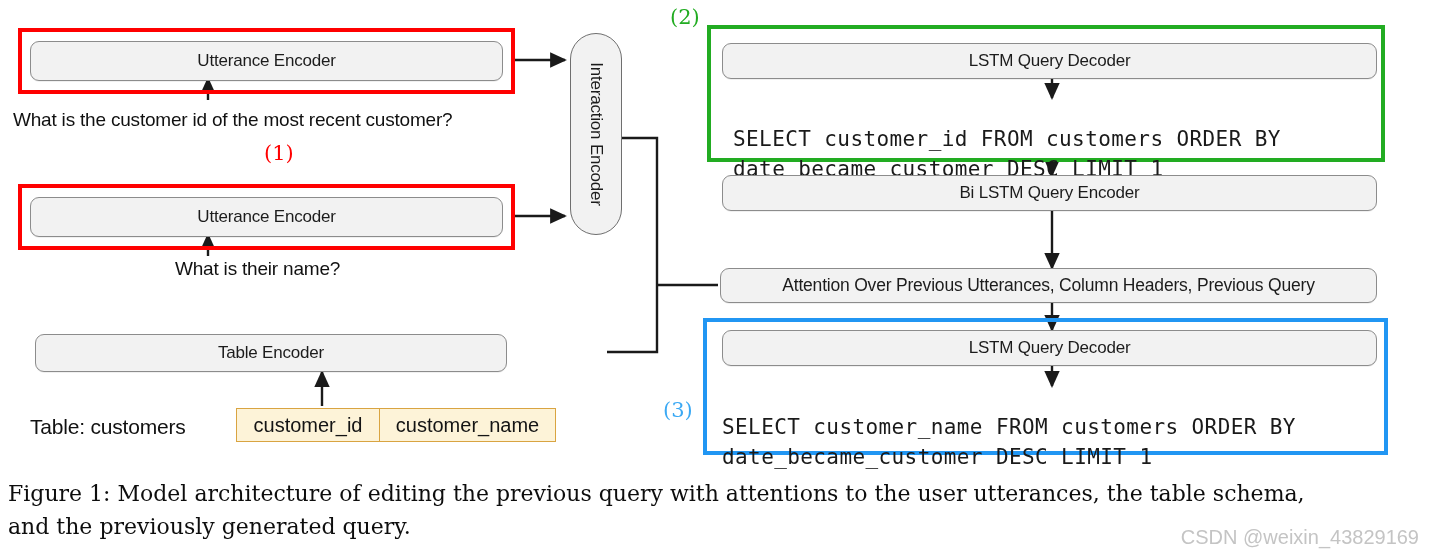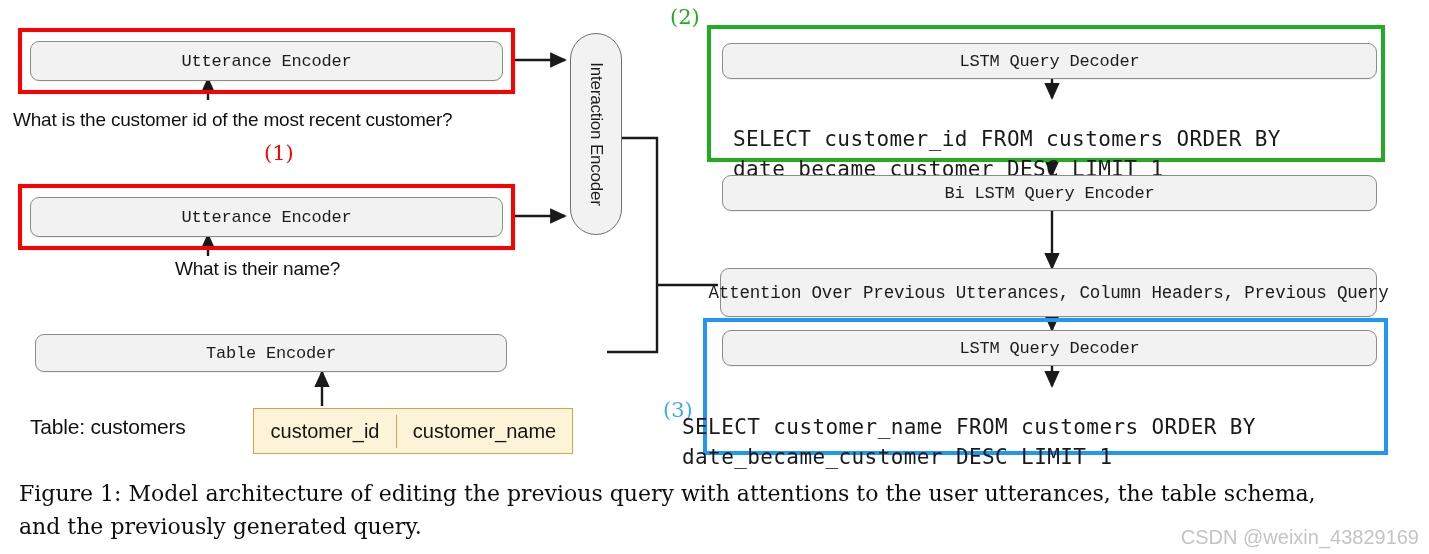--- a/index.html
+++ b/index.html
@@ -26,21 +26,21 @@
   .node {
     position: absolute;
     box-sizing: border-box;
     background: #f2f2f2;
     border: 1.6px solid #8c8c8c;
     border-radius: 9px;
     display: flex;
     align-items: center;
     justify-content: center;
     color: #1c1c1c;
-    font-family: Liberation Mono, monospace;
+    font-family: Liberation Sans, sans-serif;
     font-size: 17px;
     letter-spacing: -0.2px;
     white-space: nowrap;
     box-shadow: 0 1px 0 rgba(0,0,0,0.06);
   }
 
   
   .hl {
     position: absolute;
     box-sizing: border-box;
@@ -137,21 +137,20 @@
   
   .caption {
     position: absolute;
     left: 8px;
     top: 477px;
     width: 1340px;
     font-family: "DejaVu Serif", "Liberation Serif", serif;
     font-size: 22px;
     line-height: 33px;
     color: #0d0d0d;
-    margin-left: 11px;
   }
   .watermark {
     position: absolute;
     right: 10px;
     top: 526px;
     font-family: "Liberation Sans", sans-serif;
     font-size: 20px;
     color: #c4c4c4;
     white-space: nowrap;
   }
@@ -206,45 +205,45 @@
 
   <div class="hl hl-red" style="left:18px; top:184px; width:497px; height:66px;"></div>
   <div class="node" style="left:30px; top:197px; width:473px; height:40px;">Utterance Encoder</div>
 
   <div class="txt" style="left:175px; top:258px;">What is their name?</div>
 
   <div class="node" style="left:35px; top:334px; width:472px; height:38px;">Table Encoder</div>
 
   <div class="txt" style="left:30px; top:415px; font-size:21px;">Table: customers</div>
 
-  <div class="schema" style="left:253px; top:408px; height:46px;align-items:center;">
+  <div class="schema" style="left:236px; top:408px; height:34px;align-items:center;">
     <div class="schema-cell" style="width:142px;">customer_id</div>
     <div class="schema-cell" style="width:176px;">customer_name</div>
   </div>
 
   <div class="vpill" style="left:570px; top:33px; width:52px; height:202px;">
     <span>Interaction Encoder</span>
   </div>
 
   <div class="hl hl-green" style="left:707px; top:25px; width:678px; height:137px;"></div>
   <div class="marker marker-2" style="left:670px; top:5px;">(2)</div>
 
   <div class="node" style="left:722px; top:43px; width:655px; height:36px;">LSTM Query Decoder</div>
 
   <div class="sql" style="left:733px; top:98px;"><span>SELECT customer_id FROM customers ORDER BY</span>
 <span>date_became_customer DESC LIMIT 1</span></div>
 
   <div class="node" style="left:722px; top:175px; width:655px; height:36px;">Bi LSTM Query Encoder</div>
 
-  <div class="node" style="left:720px; top:268px; width:657px; height:49px; font-size:17.5px;">Attention Over Previous Utterances, Column Headers, Previous Query</div>
+  <div class="node" style="left:720px; top:268px; width:657px; height:35px; font-size:17.5px;">Attention Over Previous Utterances, Column Headers, Previous Query</div>
 
   <div class="hl hl-blue" style="left:703px; top:318px; width:685px; height:137px;"></div>
   <div class="marker marker-3" style="left:663px; top:398px;">(3)</div>
 
   <div class="node" style="left:722px; top:330px; width:655px; height:36px;">LSTM Query Decoder</div>
 
-  <div class="sql" style="left:682px; top:386px;"><span>SELECT customer_name FROM customers ORDER BY</span>
+  <div class="sql" style="left:722px; top:386px;"><span>SELECT customer_name FROM customers ORDER BY</span>
 <span>date_became_customer DESC LIMIT 1</span></div>
 
   <div class="caption">Figure 1: Model architecture of editing the previous query with attentions to the user utterances, the table schema, and the previously generated query.</div>
   <div class="watermark">CSDN @weixin_43829169</div>
 
 </div>
 
 </body></html>

